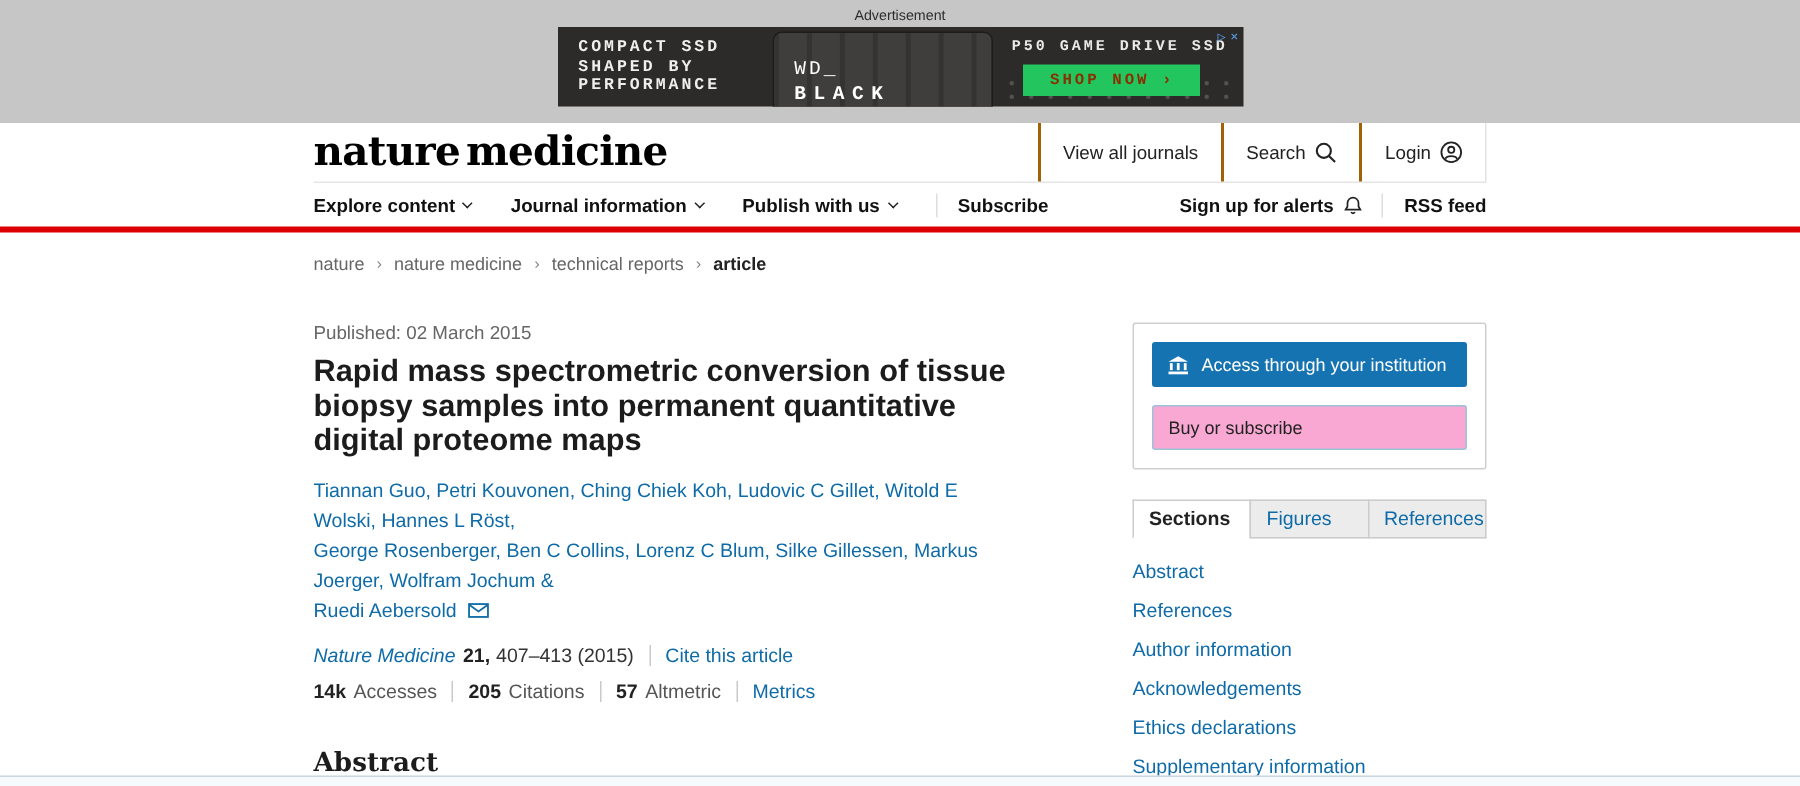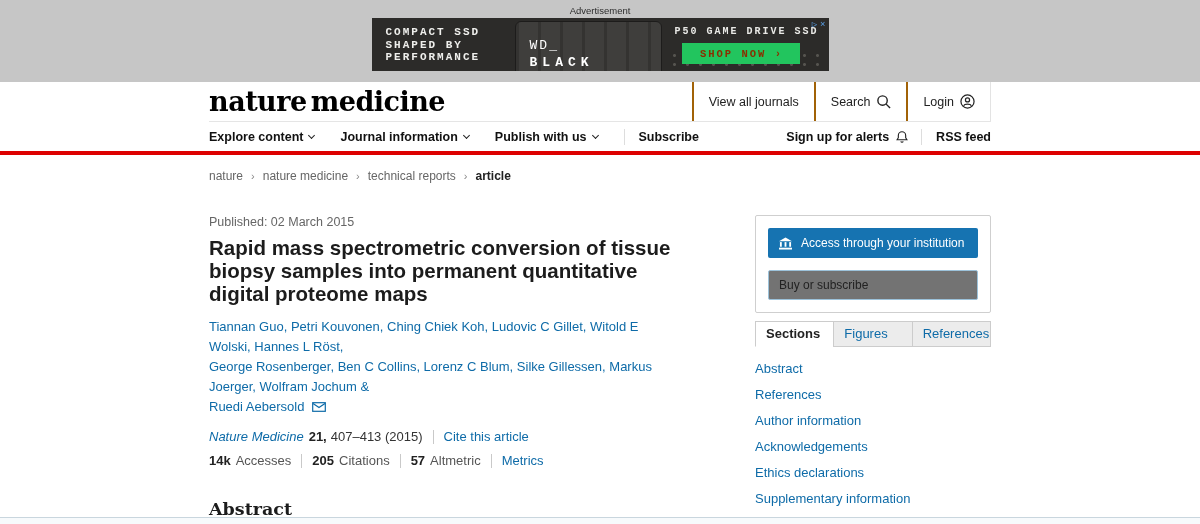--- a/index.html
+++ b/index.html
@@ -104,25 +104,25 @@
   }
 
   
   .access-box { border:1px solid #cfcfcf; border-radius:2px; padding:12px; }
   .btn-institution {
     width:100%; height:30px; background:#1673b1; color:#fff; border:none; border-radius:2px;
     font-family:"Liberation Sans",sans-serif; font-size:12px; display:flex; align-items:center;
     justify-content:flex-start; gap:8px; padding:0 10px; cursor:pointer;
   }
   .btn-buy {
-    margin-top:12px; width:100%; height:30px; background:#737373; color:#222;
+    margin-top:12px; width:100%; height:30px; background:#f9a8d4; color:#222;
     border:1px solid #9cc2da; border-radius:2px; font-family:"Liberation Sans",sans-serif;
     font-size:12px; text-align:left; padding:0 10px; cursor:pointer;
   }
-  .tabs { display:flex; margin-top:8px;border-radius:11px; }
+  .tabs { display:flex; margin-top:20px;border-radius:11px; }
   .tab {
     flex:1; height:26px; line-height:24px; font-size:13px; padding-left:10px;
     background:#ececec; border:1px solid #cccccc; margin-left:-1px; color:#0e6ba8; cursor:pointer;
   }
   .tab:first-child { margin-left:0; }
   .tab.active { background:#fff; border-bottom:1px solid #fff; color:#222; font-weight:bold; }
   .toc { list-style:none; margin-top:15px; }
   .toc li { font-size:13px; color:#0e6ba8; margin-bottom:13px; line-height:13px; cursor:pointer; }
 
   

